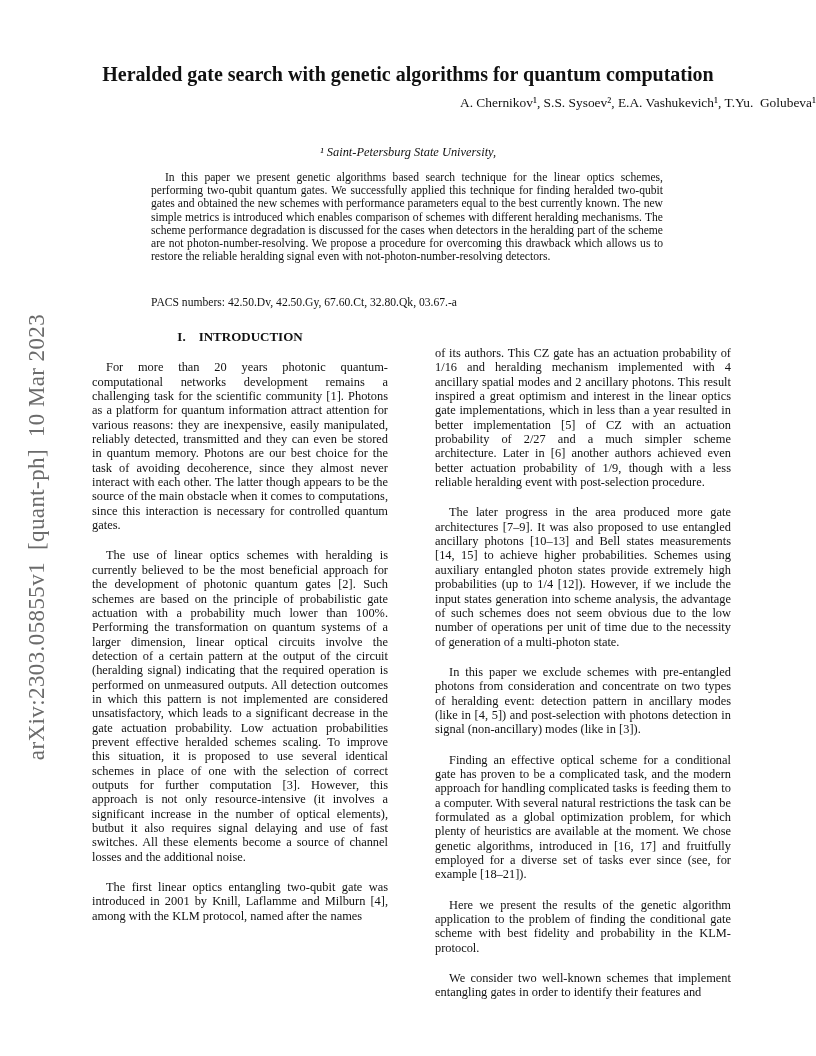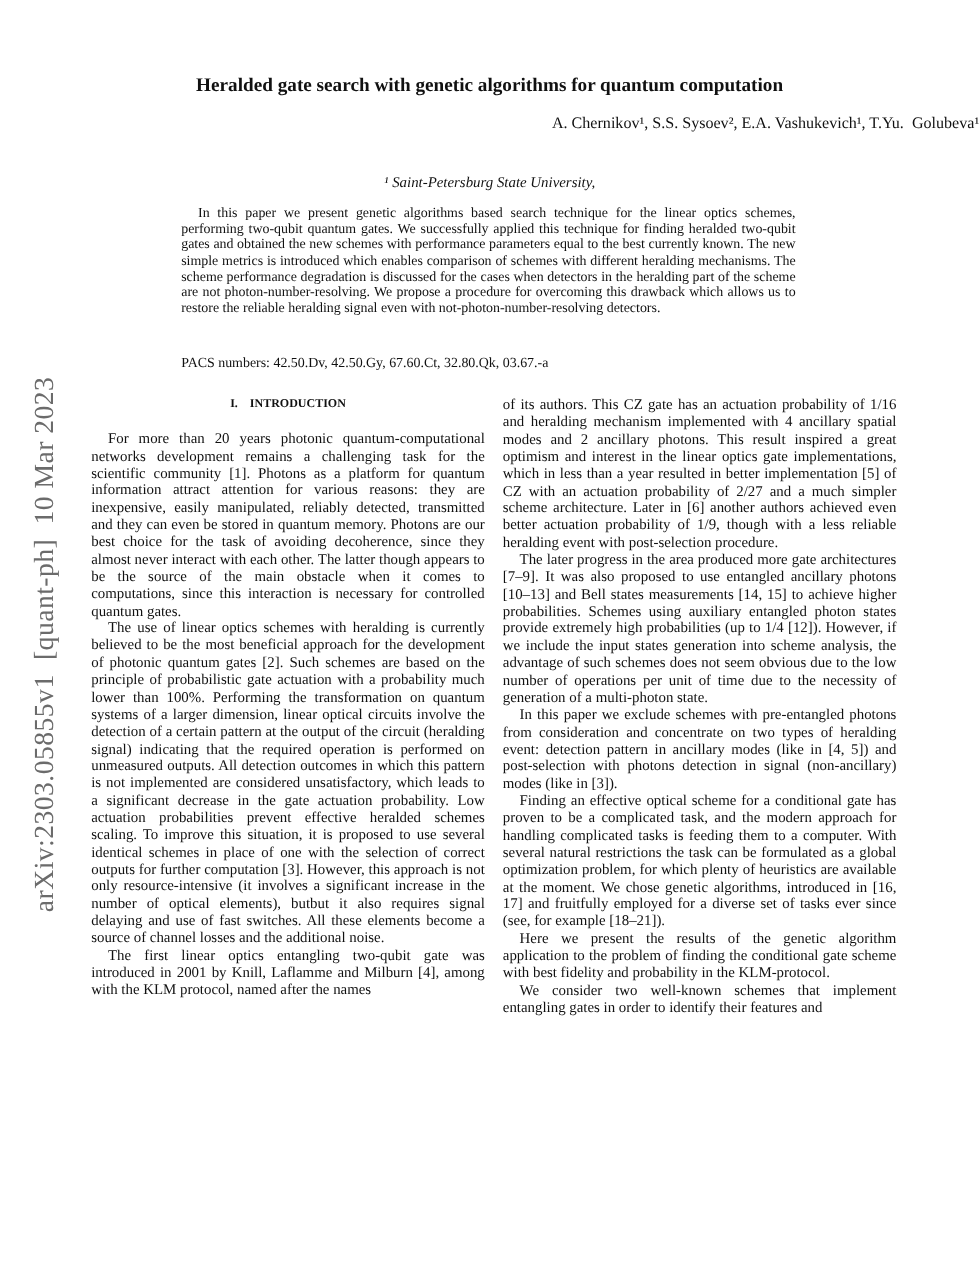--- a/index.html
+++ b/index.html
@@ -18,21 +18,21 @@
     transform:translate(-50%,-50%) rotate(-90deg);
     transform-origin:center center;
     white-space:nowrap;
     font-size:23px;
     color:#6b6b6b;
     letter-spacing:0.4px;
   }
   .title{
     position:absolute;top:63px;left:0;width:100%;
     text-align:center;
-    font-size:16px;font-weight:bold;
+    font-size:20px;font-weight:bold;
     margin:0;
   }
   .authors{
     position:absolute;top:95px;left:0;width:100%;
     text-align:right;
     font-size:13.4px;
   }
   .aff{
     position:absolute;left:0;width:100%;
     text-align:center;
@@ -54,24 +54,24 @@
   .col{
     position:absolute;top:330px;width:328px;
     font-size:12.4px;line-height:14.35px;
     text-align:justify;
   }
   .col-left{left:76px;}
   .col-right{left:419px;}
   .sec-heading{
     text-align:center;
     font-weight:bold;
-    font-size:10px;
+    font-size:13px;
     margin:0 0 14px 0;
   }
-  .para{margin:0;text-indent:14px;}
+  .para{margin:16px;text-indent:14px;}
   .para.no-indent{text-indent:0;}
 </style>
 </head>
 <body>
 
 <div class="page">
 
   <div class="arxiv-stamp">arXiv:2303.05855v1 [quant-ph] 10 Mar 2023</div>
 
   <h1 class="title">Heralded gate search with genetic algorithms for quantum computation</h1>

